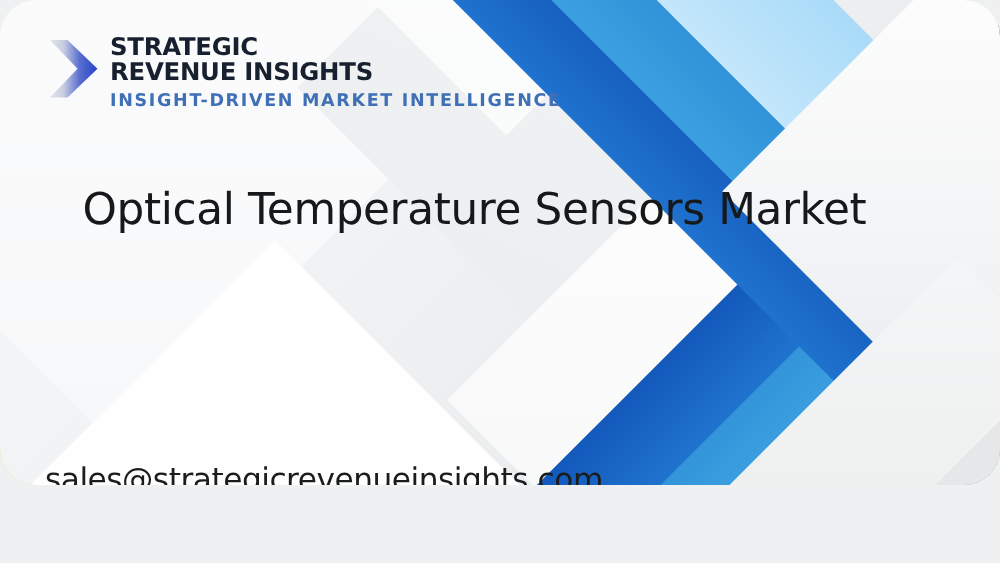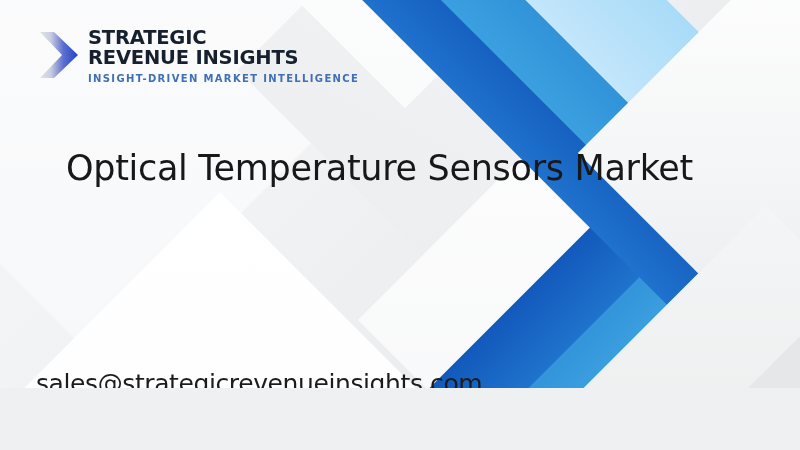--- a/index.html
+++ b/index.html
@@ -7,20 +7,21 @@
     width:800px;height:450px;
     font-family:"DejaVu Sans", sans-serif;
     background:#eef0f1;
     overflow:hidden;
   }
   #slide{
     position:relative;
     width:800px;height:388px;
     overflow:hidden;
     background:#bef264;
+    border-radius:29px;
   }
 
   
   .bg-base{
     position:absolute;inset:0;
     background:linear-gradient(135deg,#f6f7f8 0%,#f1f2f3 40%,#ebecee 70%,#e9eaec 100%);
   }
   .facet{position:absolute;}
   .facet-a{
     left:-120px;top:-160px;width:430px;height:430px;
@@ -109,21 +110,21 @@
     font-weight:bold;
     font-size:19.5px;
     letter-spacing:-0.2px;
     color:#16202e;
     line-height:20px;
     white-space:nowrap;
   }
   .logo-tag{
     margin-top:5px;
     font-family:"DejaVu Sans", sans-serif;
-    font-size:10px;
+    font-size:14px;
     font-weight:600;
     letter-spacing:1.35px;
     color:#3f6fb5;
     white-space:nowrap;
   }
 
   
   .title{
     position:absolute;left:66px;top:148px;
     font-family:"DejaVu Sans", sans-serif;

